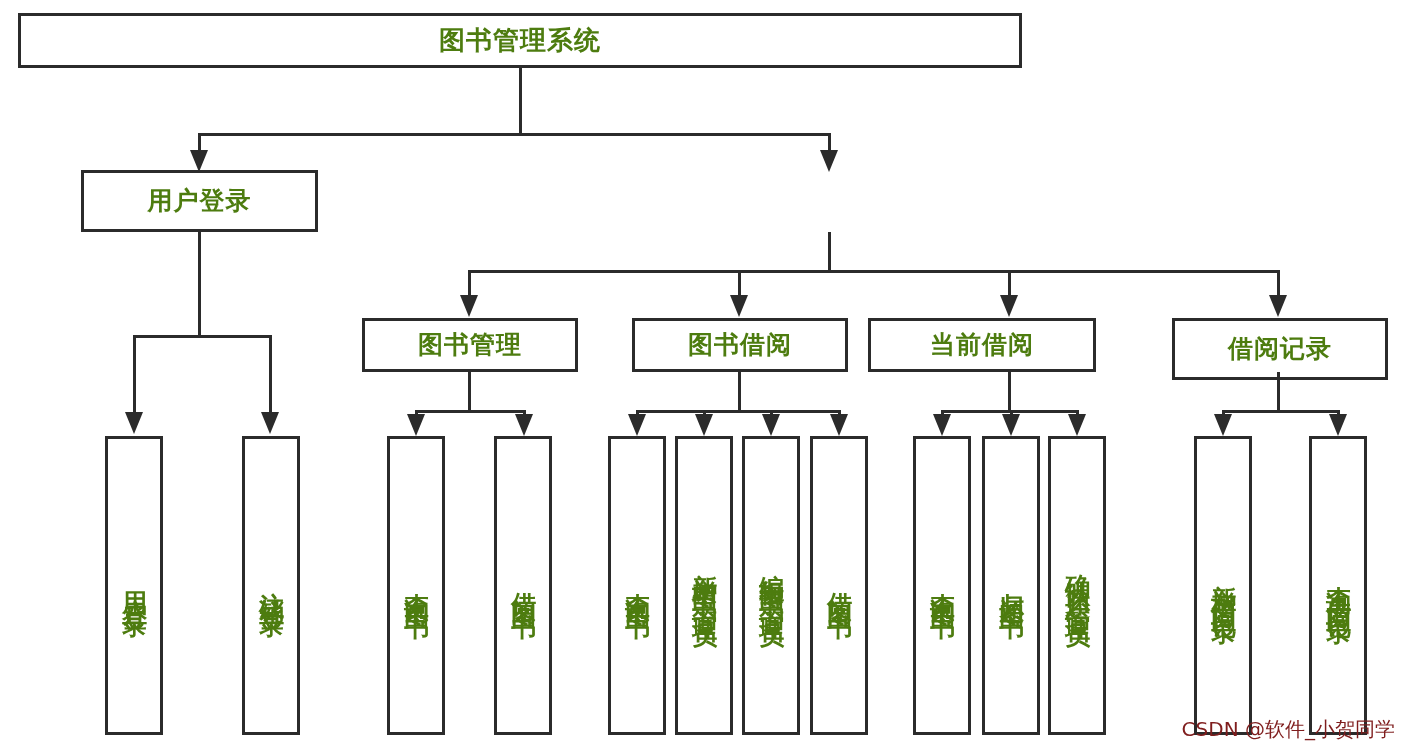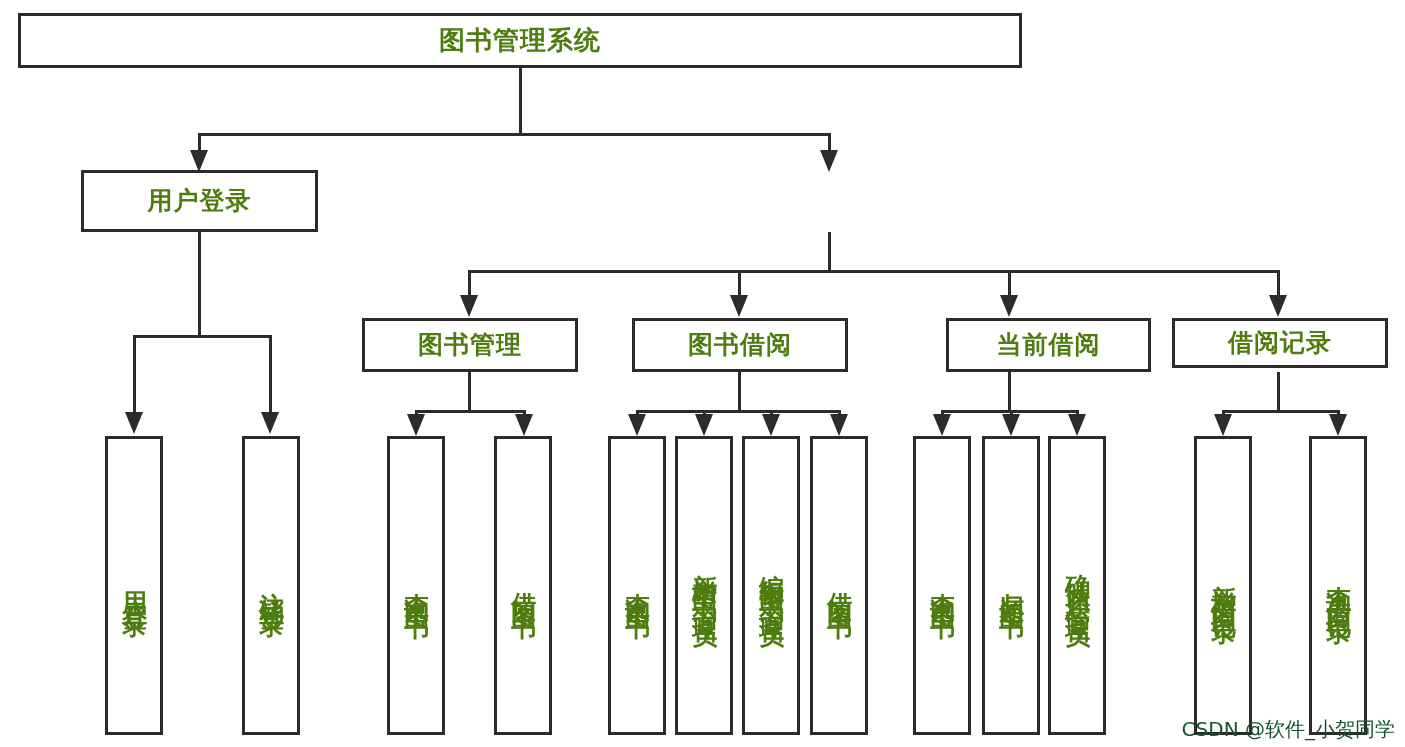--- a/index.html
+++ b/index.html
@@ -61,21 +61,21 @@
     border-right: 9px solid transparent;
     border-top: 22px solid #2b2b2b;
   }
 
   
   #watermark {
     position: absolute;
     right: 10px;
     bottom: 4px;
     font-size: 20px;
-    color: #14532d;
+    color: #7f1d1d;
     white-space: nowrap;
     font-family: "DejaVu Sans", "Liberation Sans", sans-serif;
   }
 </style>
 </head>
 <body>
 
 <div id="canvas">
 
   <div class="node h root" style="left:18px; top:13px; width:1004px; height:55px;">
@@ -114,24 +114,24 @@
   <div class="arrow" style="left:1000px; top:295px;"></div>
   <div class="line-v" style="left:1277px; top:270px; height:32px;"></div>
   <div class="arrow" style="left:1269px; top:295px;"></div>
 
   <div class="node h" style="left:362px; top:318px; width:216px; height:54px;">
     <span>图书管理</span>
   </div>
   <div class="node h" style="left:632px; top:318px; width:216px; height:54px;">
     <span>图书借阅</span>
   </div>
-  <div class="node h" style="left:946px; top:318px; width:205px; height:54px;">
+  <div class="node h" style="left:868px; top:318px; width:228px; height:54px;">
     <span>当前借阅</span>
   </div>
-  <div class="node h" style="left:1172px; top:318px; width:216px; height:50px;">
+  <div class="node h" style="left:1172px; top:318px; width:216px; height:62px;">
     <span>借阅记录</span>
   </div>
 
   <div class="line-v" style="left:468px; top:372px; height:38px;"></div>
   <div class="line-h" style="left:415px; top:410px; width:111px;"></div>
   <div class="line-v" style="left:415px; top:410px; height:10px;"></div>
   <div class="arrow" style="left:407px; top:414px;"></div>
   <div class="line-v" style="left:523px; top:410px; height:10px;"></div>
   <div class="arrow" style="left:515px; top:414px;"></div>
 

